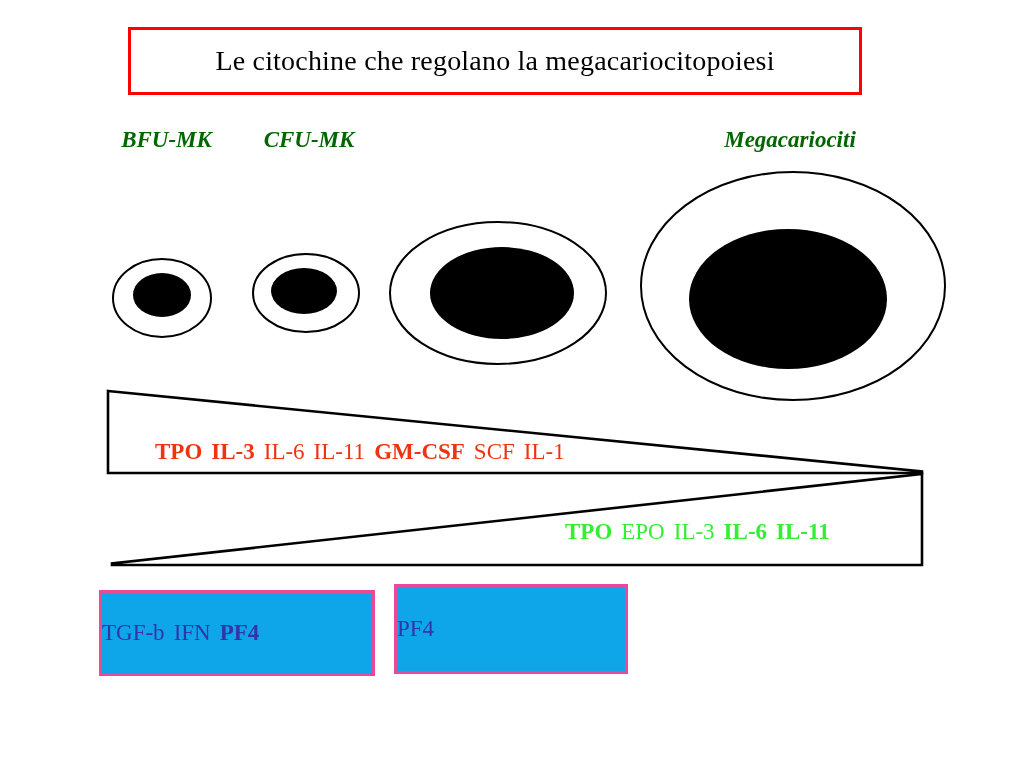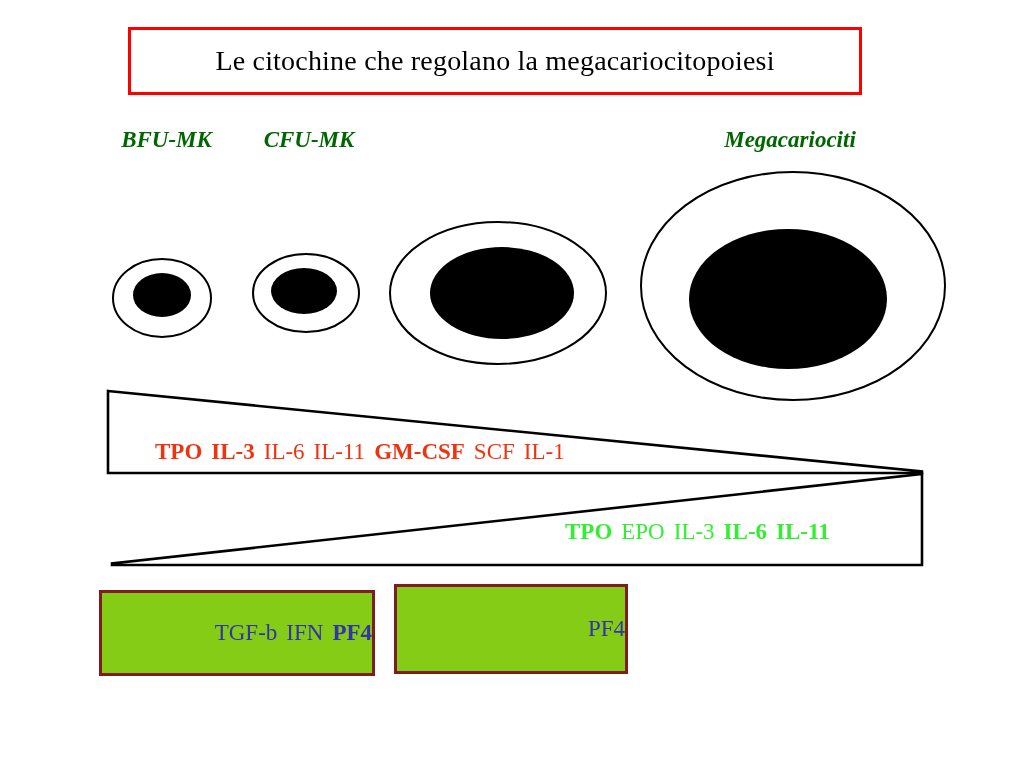--- a/index.html
+++ b/index.html
@@ -73,26 +73,26 @@
   }
   #positive-wedge-text { color: #ee3311; left: 124px; top: 439px; margin-left: 31px; }
   #negative-wedge-text { color: #33ee33; left: 565px; top: 519px; text-align: center; }
   .tok-b { font-weight: bold; }
   .tok-n { font-weight: 400; }
   .tok-sp { display: inline-block; width: 9px; }
 
   
   .inhibitor-box {
     position: absolute;
-    border: 3px solid #7f1d1d;
-    background: #84cc16;
+    border: 3px solid #ec4899;
+    background: #0ea5e9;
     box-sizing: border-box;
     display: flex;
     align-items: center;
-    justify-content: flex-end;
+    justify-content: flex-start;
   }
   #inhibitor-box-1 { left: 99px;  top: 590px; width: 276px; height: 86px; }
   #inhibitor-box-2 { left: 394px; top: 584px; width: 234px; height: 90px; }
   .inhibitor-text {
     font-family: "Liberation Serif", "DejaVu Serif", serif;
     font-size: 23px;
     color: #3333aa;
     white-space: nowrap;
   }
 </style>

